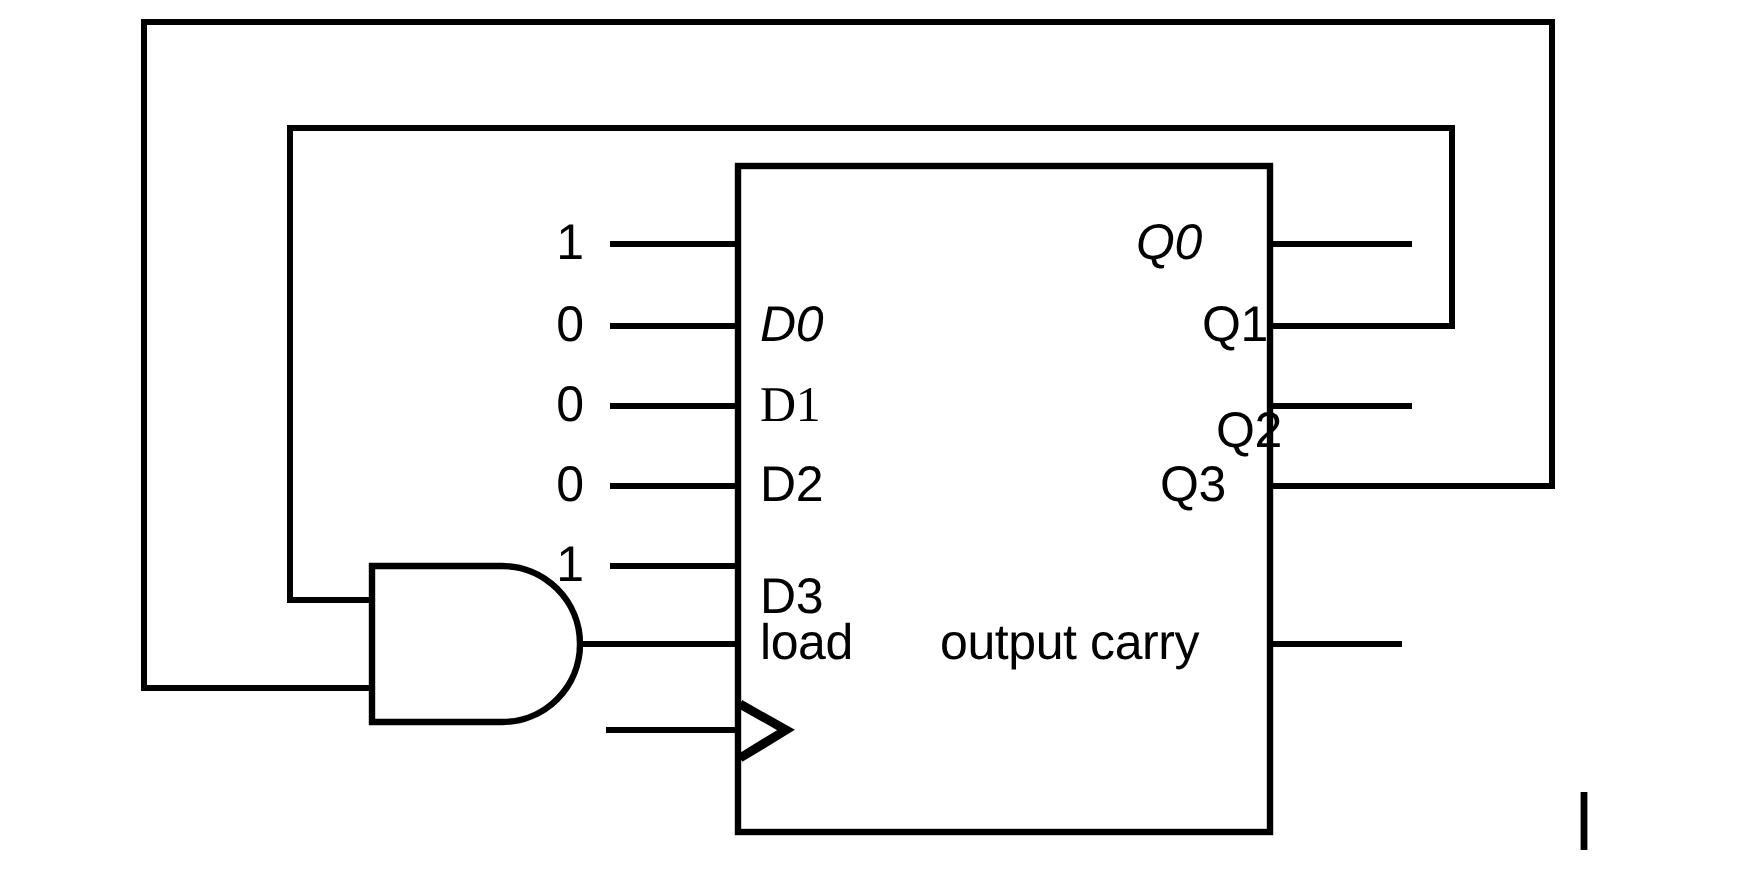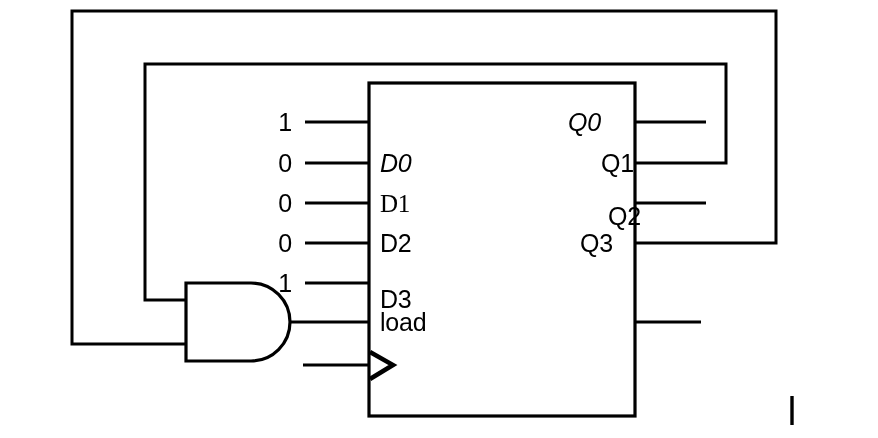--- a/index.html
+++ b/index.html
@@ -120,14 +120,15 @@
   <div class="lbl lbl-in" style="top:163px;font-style:italic;">D0</div>
   <div class="lbl lbl-in" style="top:203px;font-family:Liberation Serif, serif;">D1</div>
   <div class="lbl lbl-in" style="top:243px;">D2</div>
   <div class="lbl lbl-in" style="top:299px;">D3</div>
   <div class="lbl lbl-in" style="top:322px;">load</div>
 
   <div class="lbl lbl-out" style="left:568px; top:122px;font-style:italic;">Q0</div>
   <div class="lbl lbl-out" style="left:601px; top:163px;">Q1</div>
   <div class="lbl lbl-out" style="left:568px; top:216px;margin-left:40px;">Q2</div>
   <div class="lbl lbl-out" style="left:580px; top:243px;">Q3</div>
+  <div class="lbl lbl-out" style="left:470px; top:322px;">output carry</div>
 
 </div>
 
 </body></html>

